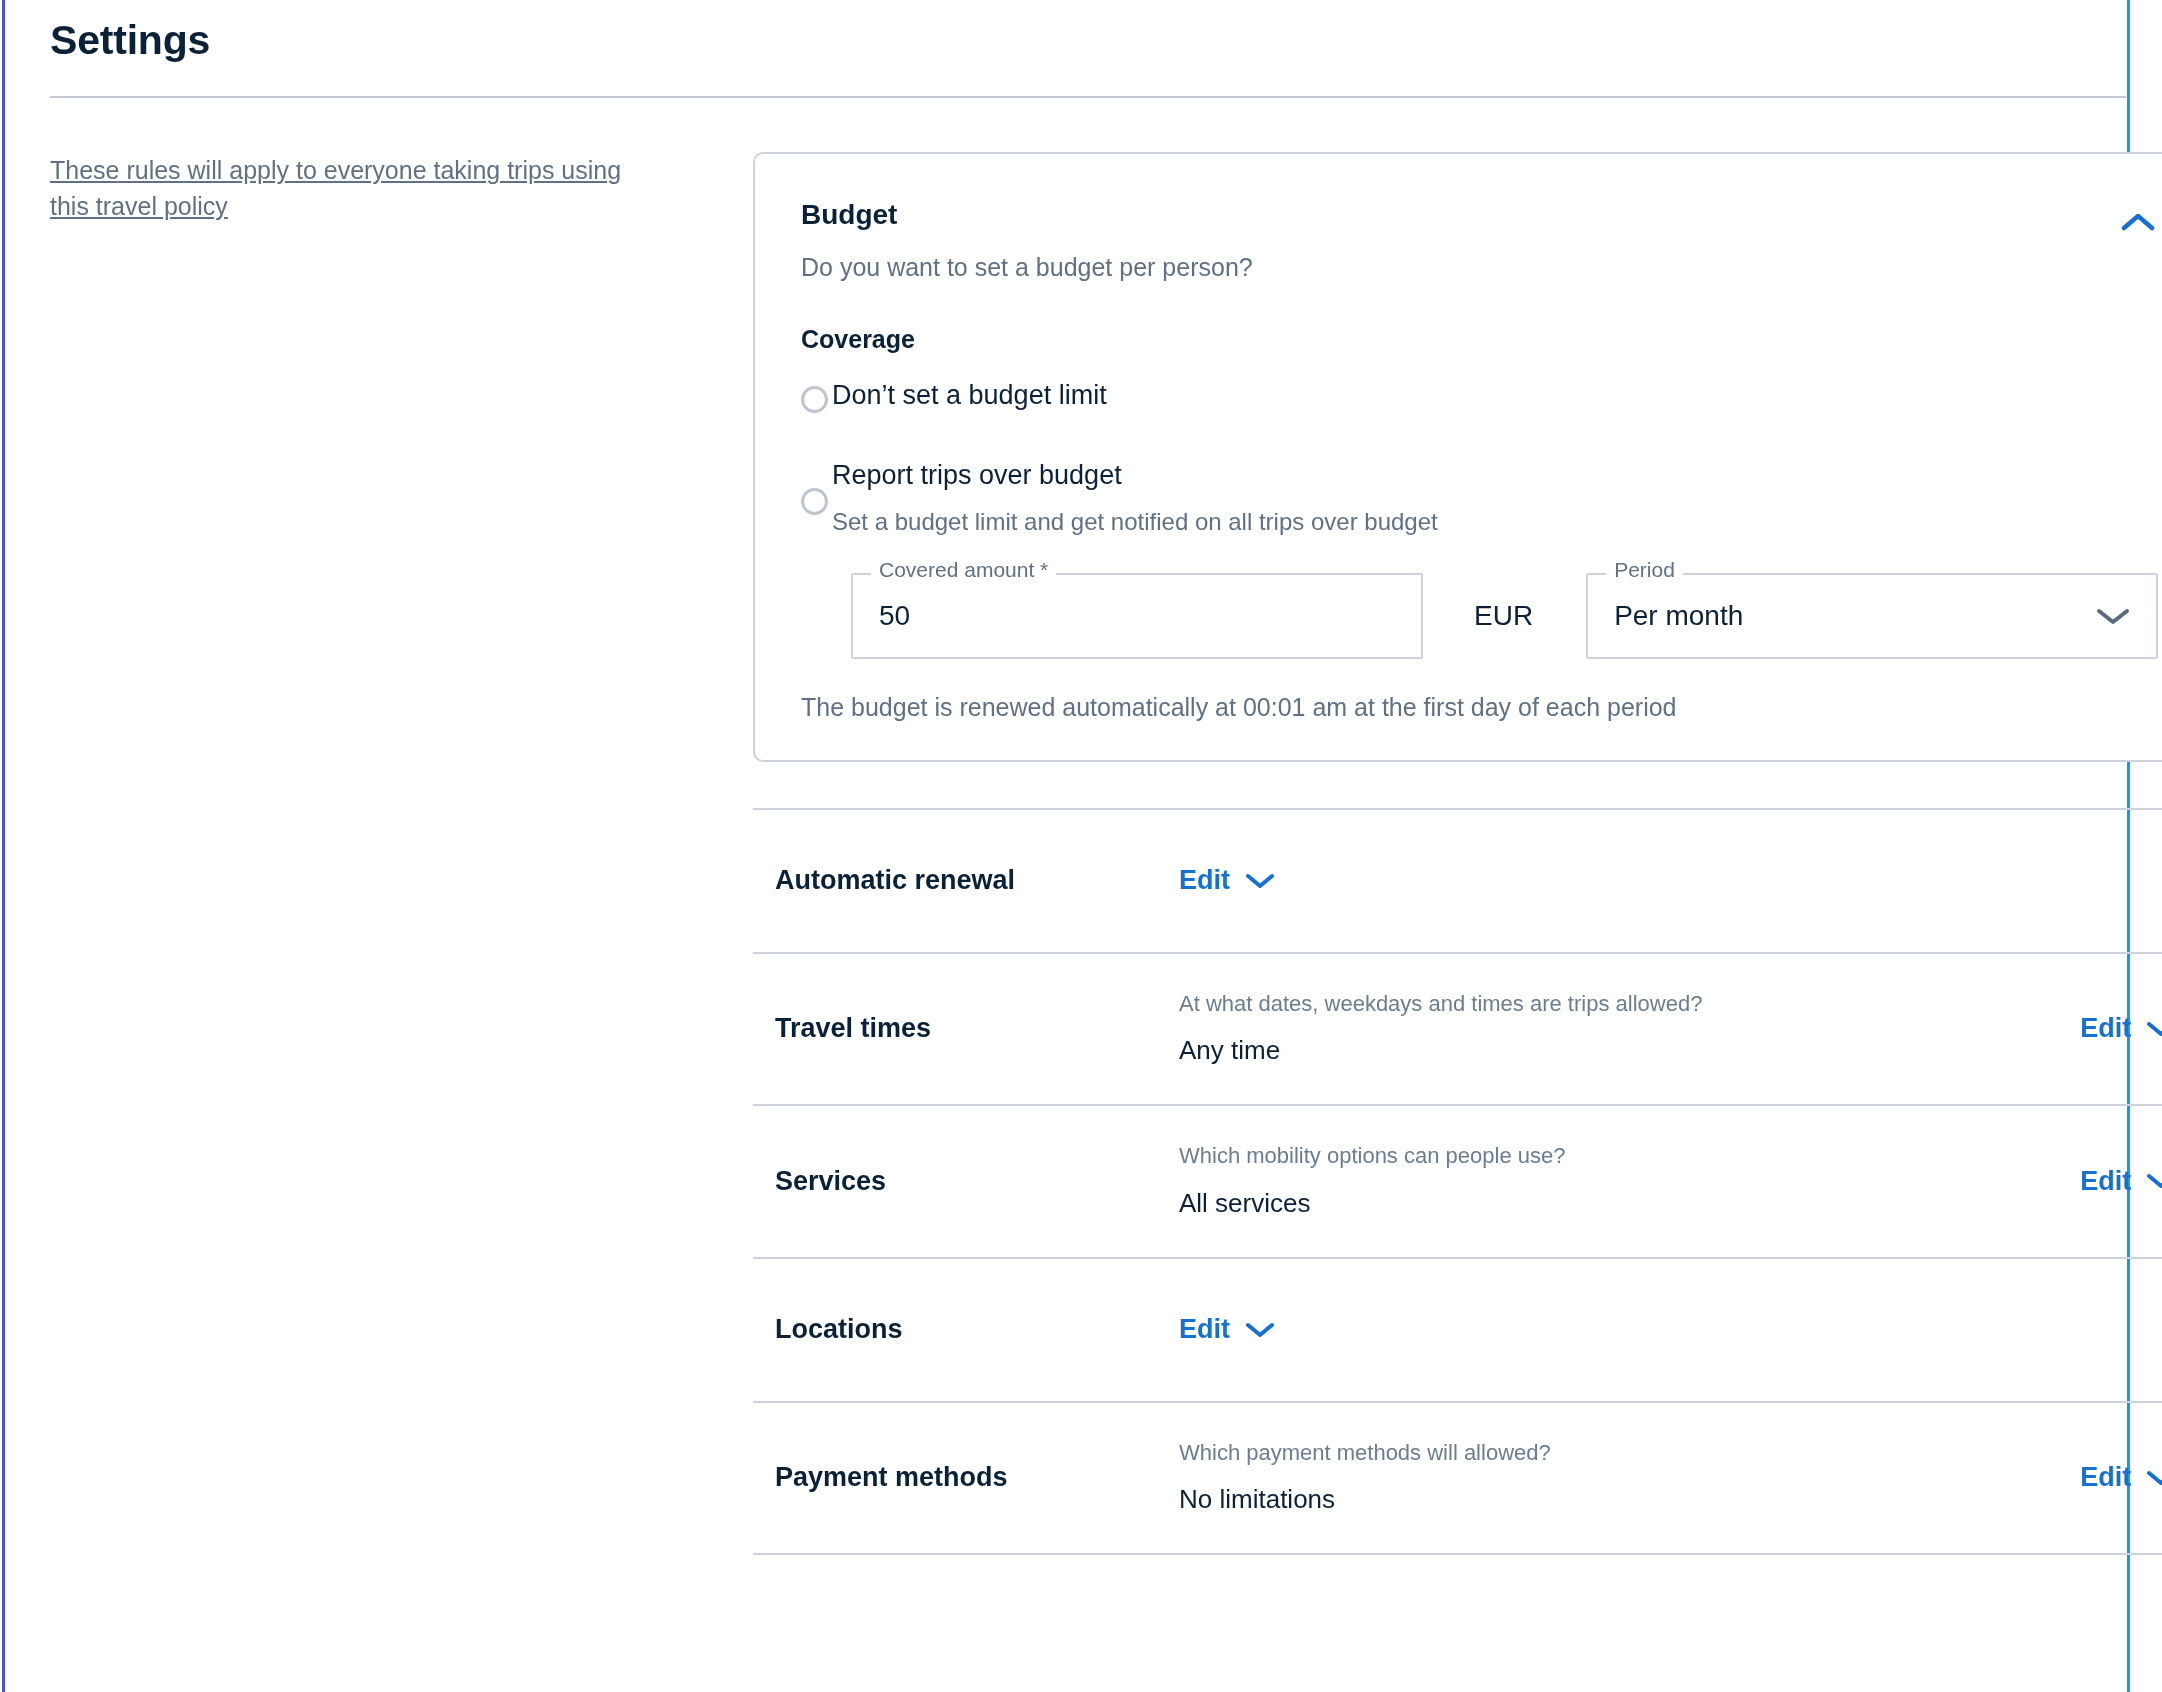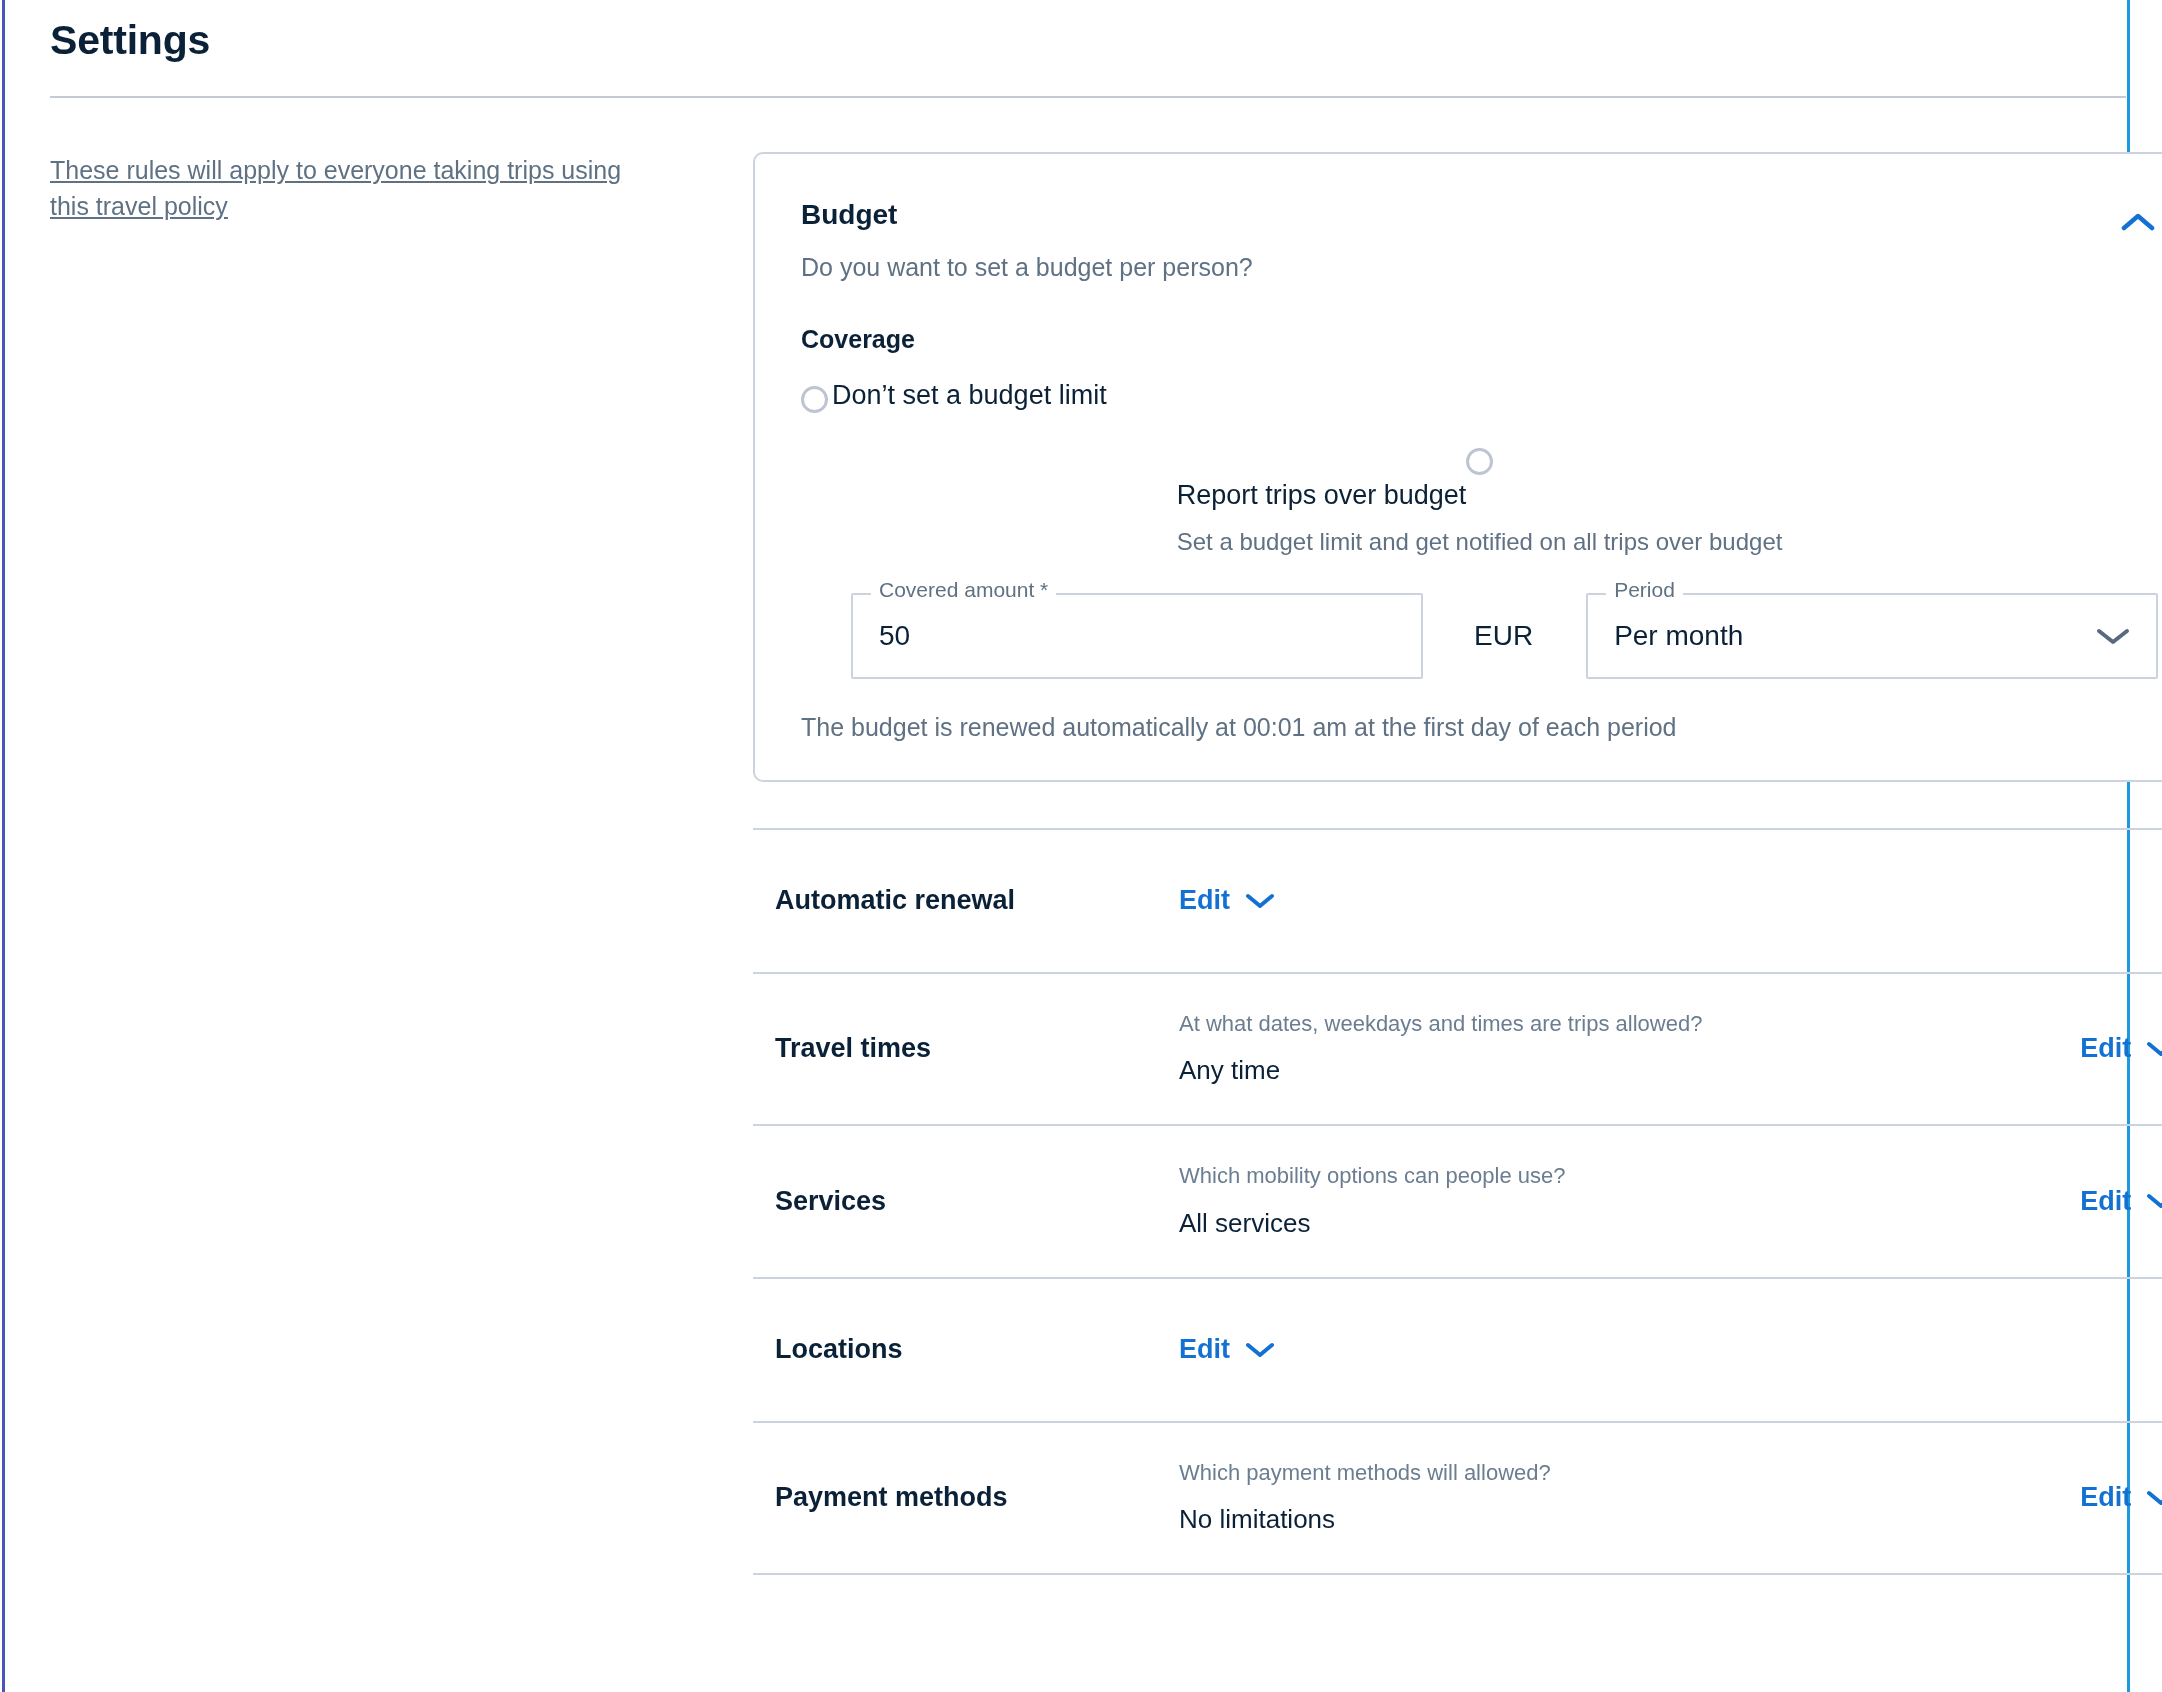--- a/index.html
+++ b/index.html
@@ -113,21 +113,21 @@
     margin-top: 42px;
   }
 
   .radio-list { margin-top: 24px; }
   .radio-row {
     display: flex;
     align-items: center;
     gap: 4px;
     cursor: pointer;
   }
-  .radio-row + .radio-row { margin-top: 27px; flex-direction: column; }
+  .radio-row + .radio-row { margin-top: 46px; }
   .radio-mark {
     width: 27px; height: 27px;
     border-radius: 50%;
     border: 3px solid #bcc5d1;
     flex: 0 0 27px;
     margin-top: 8px;
     background: #fff;
   }
   .radio-text { flex: 1 1 auto; }
   .radio-label {

